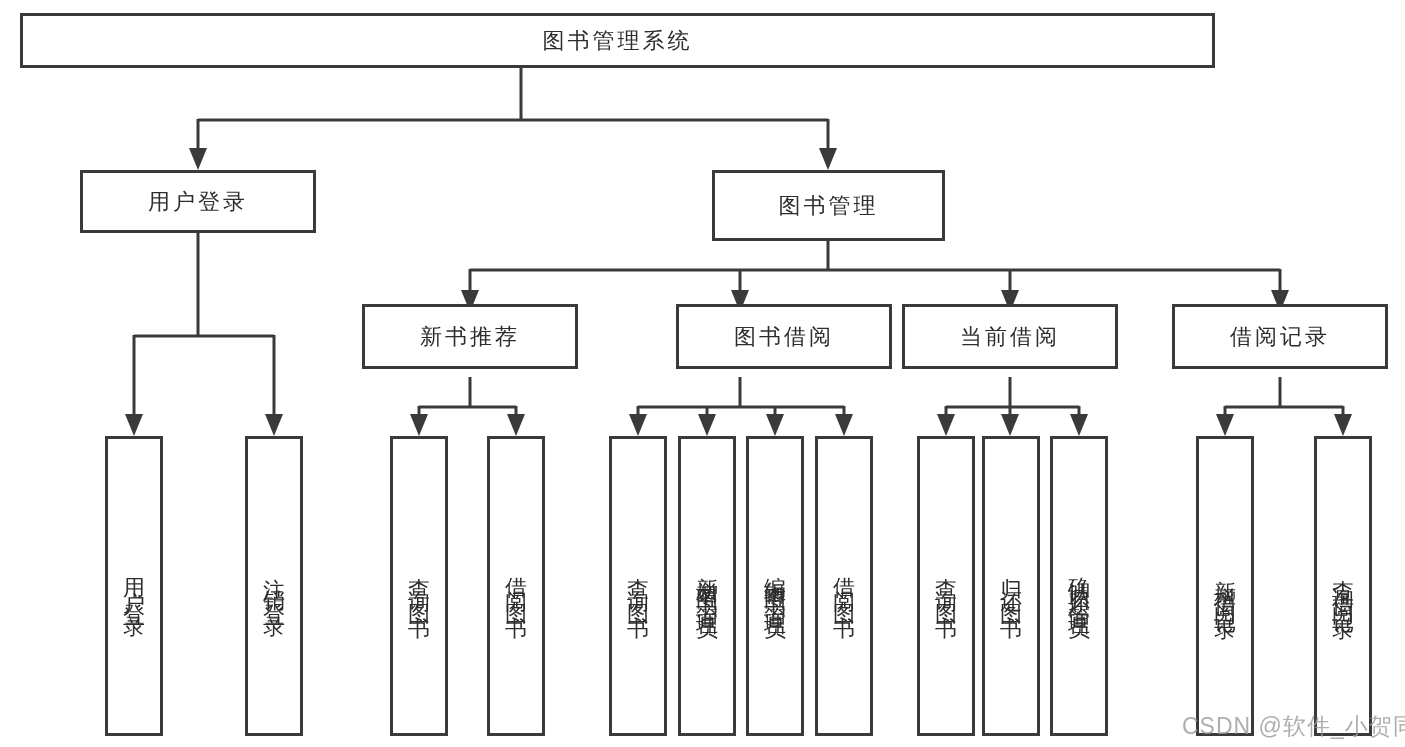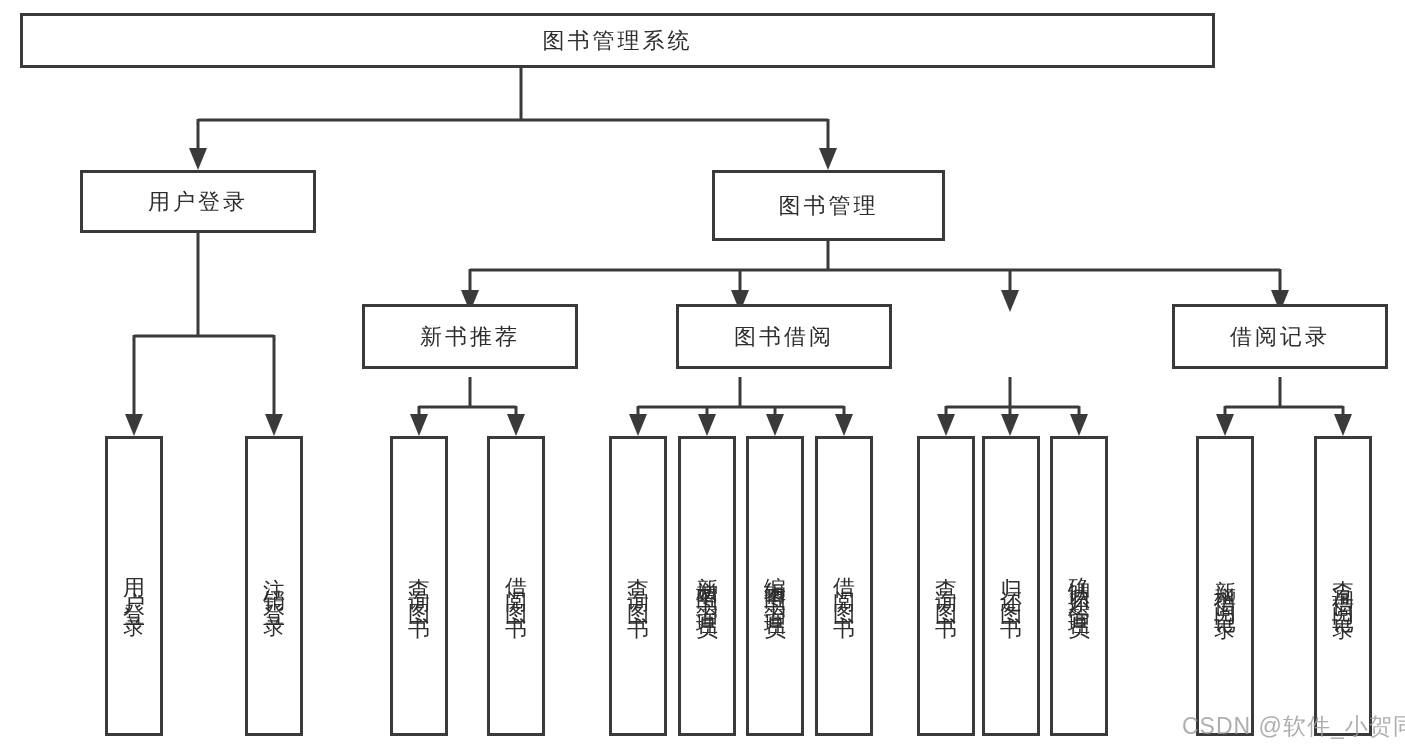--- a/index.html
+++ b/index.html
@@ -158,20 +158,23 @@
   <div class="hbox l2b">
     <span>图书管理</span>
   </div>
 
   <div class="hbox l3 l3a">
     <span>新书推荐</span>
   </div>
   <div class="hbox l3 l3b">
     <span>图书借阅</span>
   </div>
+  <div class="hbox l3 l3c">
+    <span>当前借阅</span>
+  </div>
   <div class="hbox l3 l3d">
     <span>借阅记录</span>
   </div>
 
   <div class="vbox" style="left:105px">
     <span class="ls4">用户登录</span>
   </div>
   <div class="vbox" style="left:245px">
     <span class="ls4">注销登录</span>
   </div>

